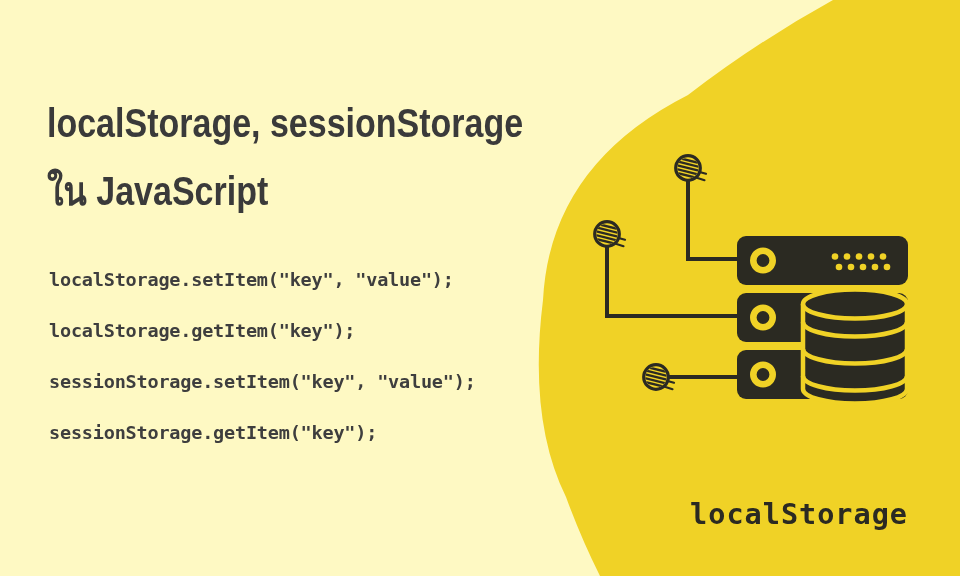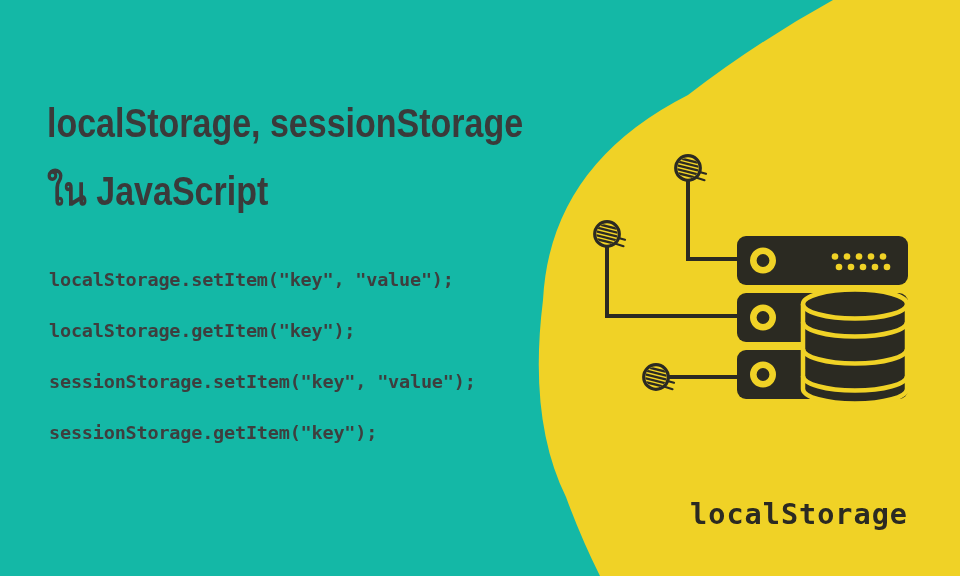--- a/index.html
+++ b/index.html
@@ -1,18 +1,18 @@
 <!DOCTYPE html>
 <html><head>
 <meta charset="utf-8">
 <style>
   html,body{margin:0;padding:0;background:#d8d8d8;}
   .canvas{
     position:relative;width:960px;height:576px;overflow:hidden;
-    background:#14b8a6;font-family:"Liberation Sans",sans-serif;
+    background:#fef9c3;font-family:"Liberation Sans",sans-serif;
   }
   svg.art{position:absolute;left:0;top:0;width:960px;height:576px;display:block;}
   .title-line{
     position:absolute;left:47px;line-height:1;white-space:nowrap;
     font-weight:bold;font-size:40px;color:#3a3a3a;
     transform:scaleX(.85);transform-origin:0 0;
   }
   .title-line.l1{top:103px;}
   .title-line.l2{top:171px;}
   .code{

